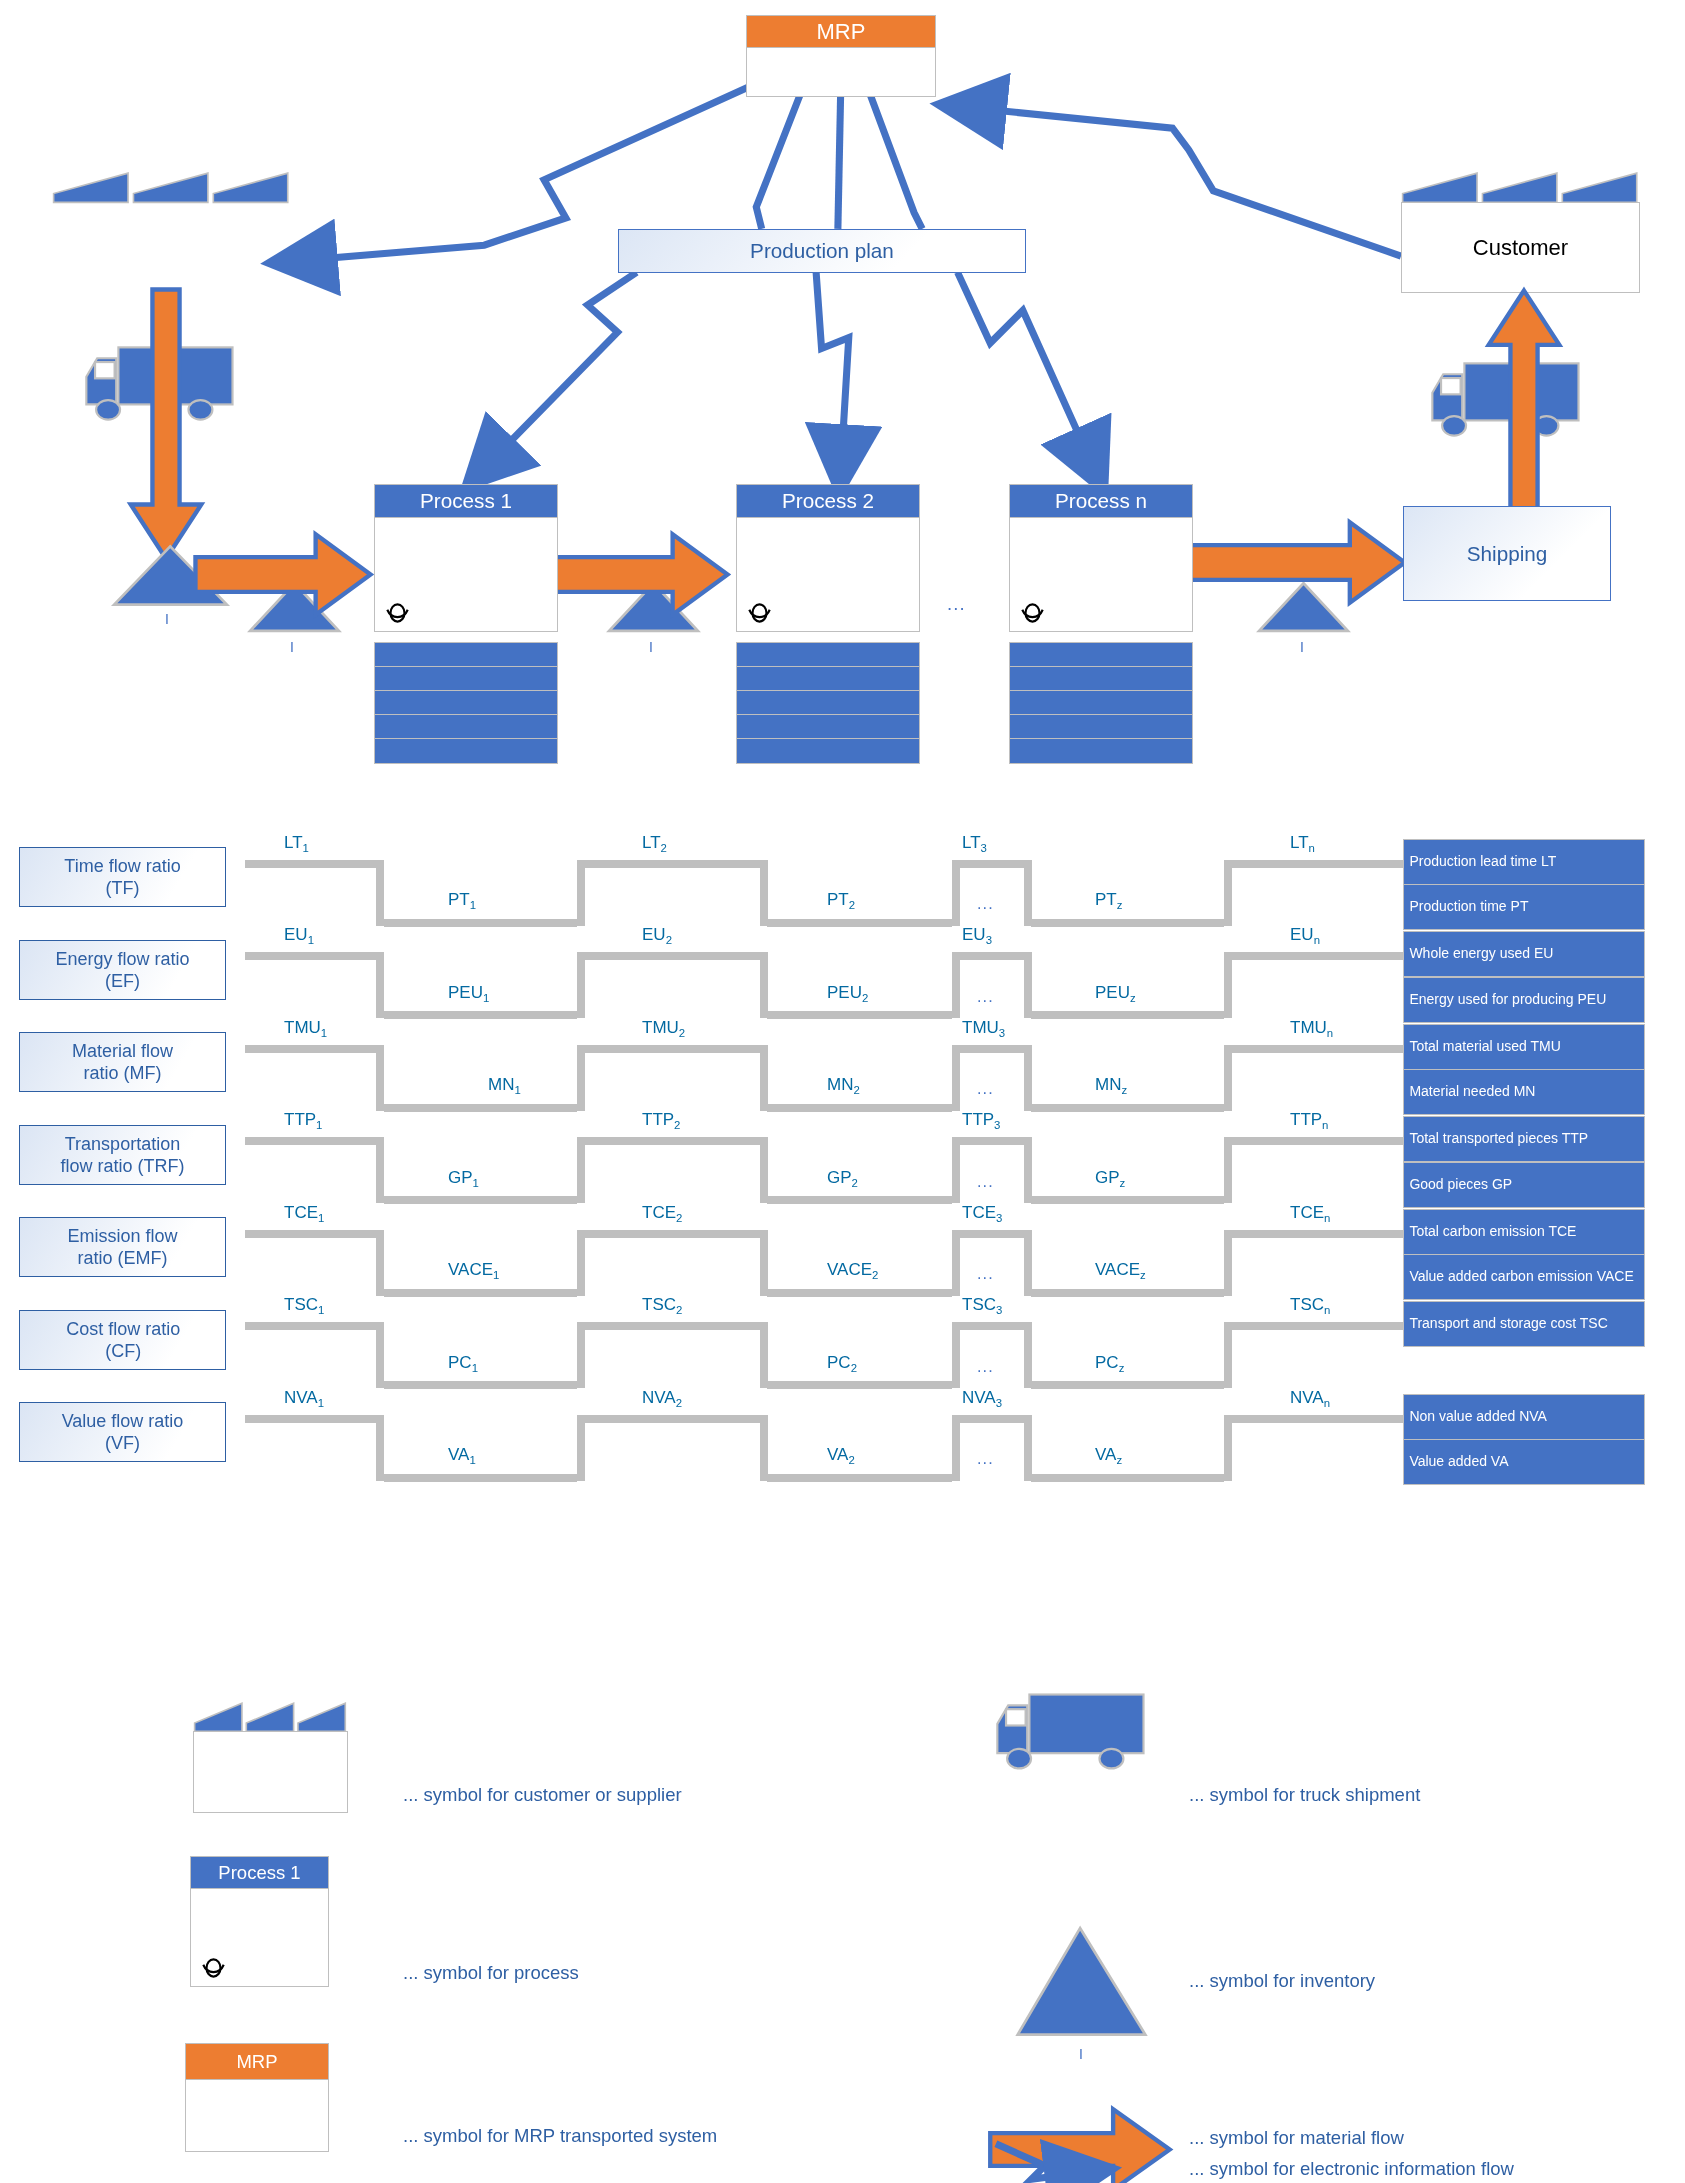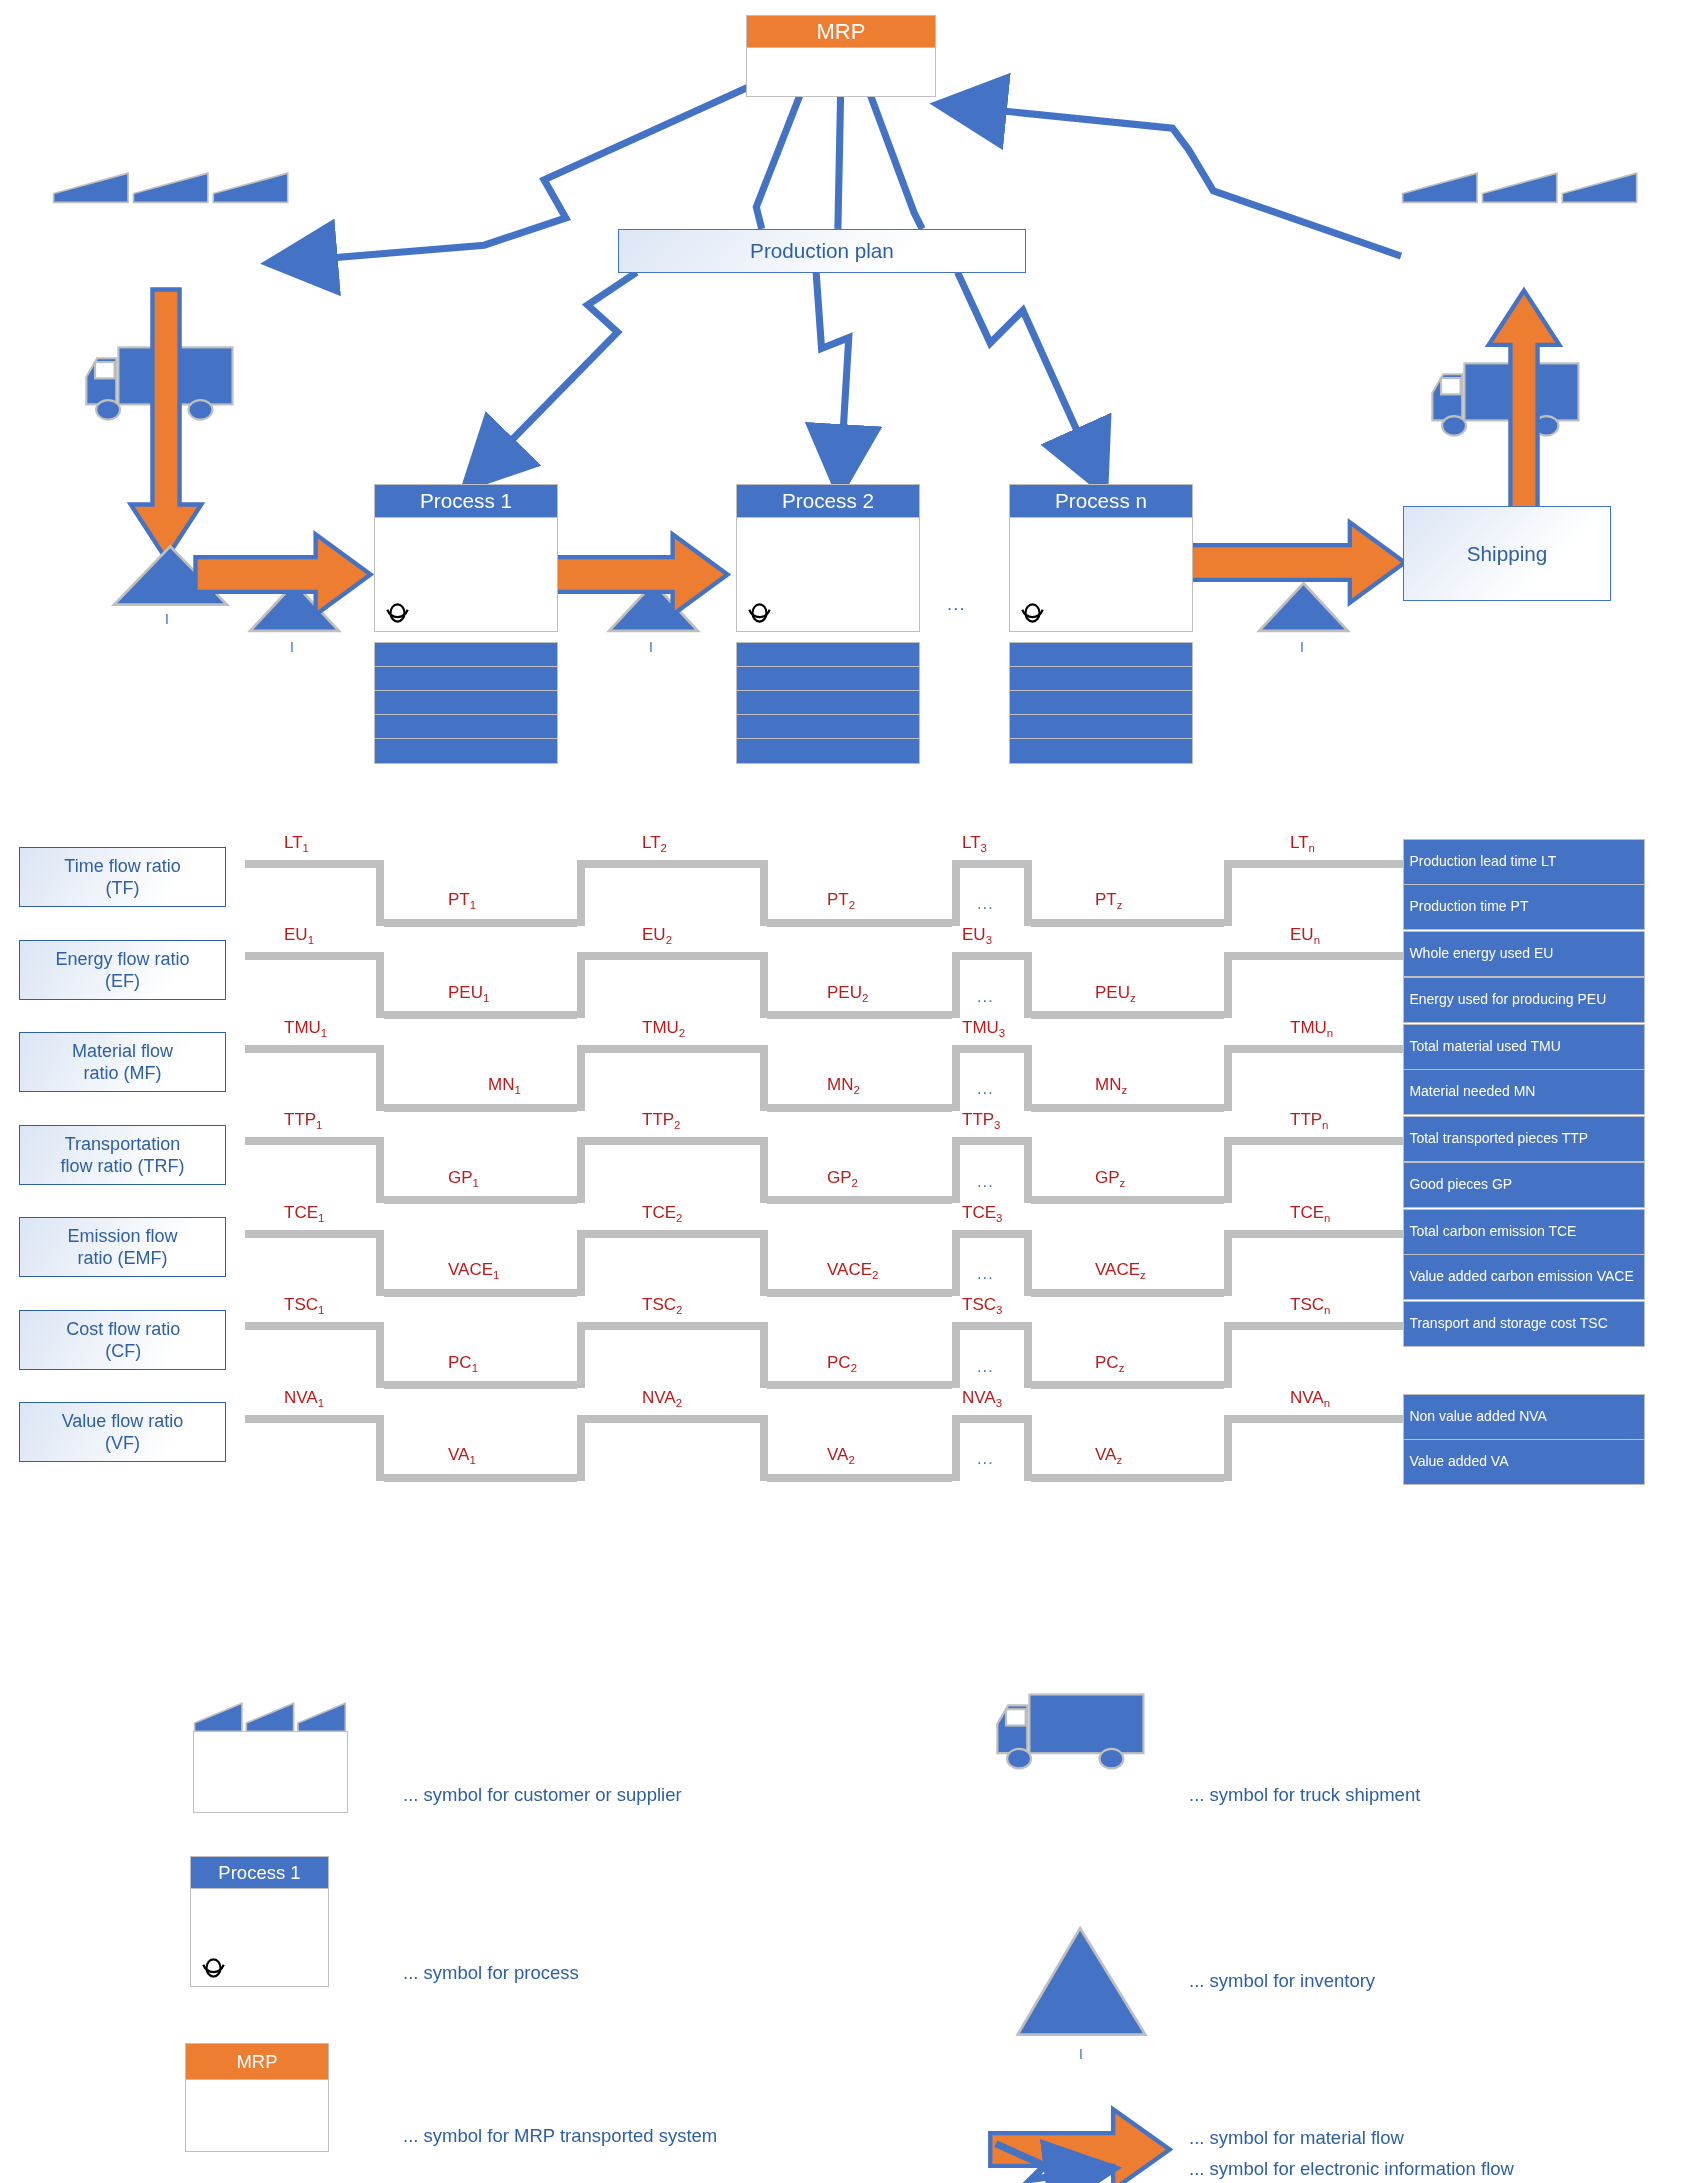--- a/index.html
+++ b/index.html
@@ -34,21 +34,21 @@
 
   .ratiolabel{position:absolute;box-sizing:border-box;border:1.6px solid #2E5FA3;
        background:linear-gradient(120deg,#dbe5f4 0%,#ffffff 75%);
        display:flex;align-items:center;justify-content:center;text-align:center;
        color:#2E5FA3;font-size:18px;line-height:1.25;padding:2.2px 4.4px;}
 
   .legcell{position:absolute;box-sizing:border-box;background:#4472C4;border:1.6px solid #BFBFBF;
        color:#fff;font-size:14px;line-height:1.12;display:flex;align-items:center;padding-left:5.4px;}
 
   .sawseg{position:absolute;background:#BFBFBF;}
-  .sawlab{position:absolute;color:#b91c1c;font-size:17px;white-space:nowrap;}
+  .sawlab{position:absolute;color:#0369a1;font-size:17px;white-space:nowrap;}
   .sawlab sub{font-size:11.4px;}
   .dots{position:absolute;color:#4472C4;font-size:18.5px;letter-spacing:1.1px;}
 
   .legtext{position:absolute;color:#2E5FA3;font-size:18.5px;white-space:nowrap;}
   .inv-i{position:absolute;color:#4472C4;font-size:14px;}
   svg{overflow:visible;}
 </style>
 </head>
 <body>
 
@@ -92,20 +92,23 @@
     <polygon points="297,57 297,41 434,4 434,57" fill="#4472C4" stroke="#BFBFBF" stroke-width="3"></polygon>
   </svg>
 </div>
 
 <div class="facility" style="left:1401px;top:171px;width:239px;height:122px;">
   <svg class="roof" viewBox="0 0 440 60" preserveAspectRatio="none" style="height:33px;">
     <polygon points="3,57 3,41 140,4 140,57" fill="#4472C4" stroke="#BFBFBF" stroke-width="3"></polygon>
     <polygon points="150,57 150,41 287,4 287,57" fill="#4472C4" stroke="#BFBFBF" stroke-width="3"></polygon>
     <polygon points="297,57 297,41 434,4 434,57" fill="#4472C4" stroke="#BFBFBF" stroke-width="3"></polygon>
   </svg>
+  <div class="body" style="top:31px;width:239px;height:91px;">
+    <span class="label">Customer</span>
+  </div>
 </div>
 
 <svg class="abs" style="left:82px;top:343px;width:163px;height:87px;" viewBox="0 0 300 160">
   <rect x="67" y="8" width="210" height="105" fill="#4472C4" stroke="#BFBFBF" stroke-width="4"></rect>
   <path d="M8,62 L28,28 L63,28 L63,113 L8,113 Z" fill="#4472C4" stroke="#BFBFBF" stroke-width="4"></path>
   <rect x="24" y="35" width="36" height="30" fill="#fff" stroke="#BFBFBF" stroke-width="4"></rect>
   <ellipse cx="48" cy="123" rx="22" ry="18" fill="#4472C4" stroke="#BFBFBF" stroke-width="4"></ellipse>
   <ellipse cx="218" cy="123" rx="22" ry="18" fill="#4472C4" stroke="#BFBFBF" stroke-width="4"></ellipse>
 </svg>
 

